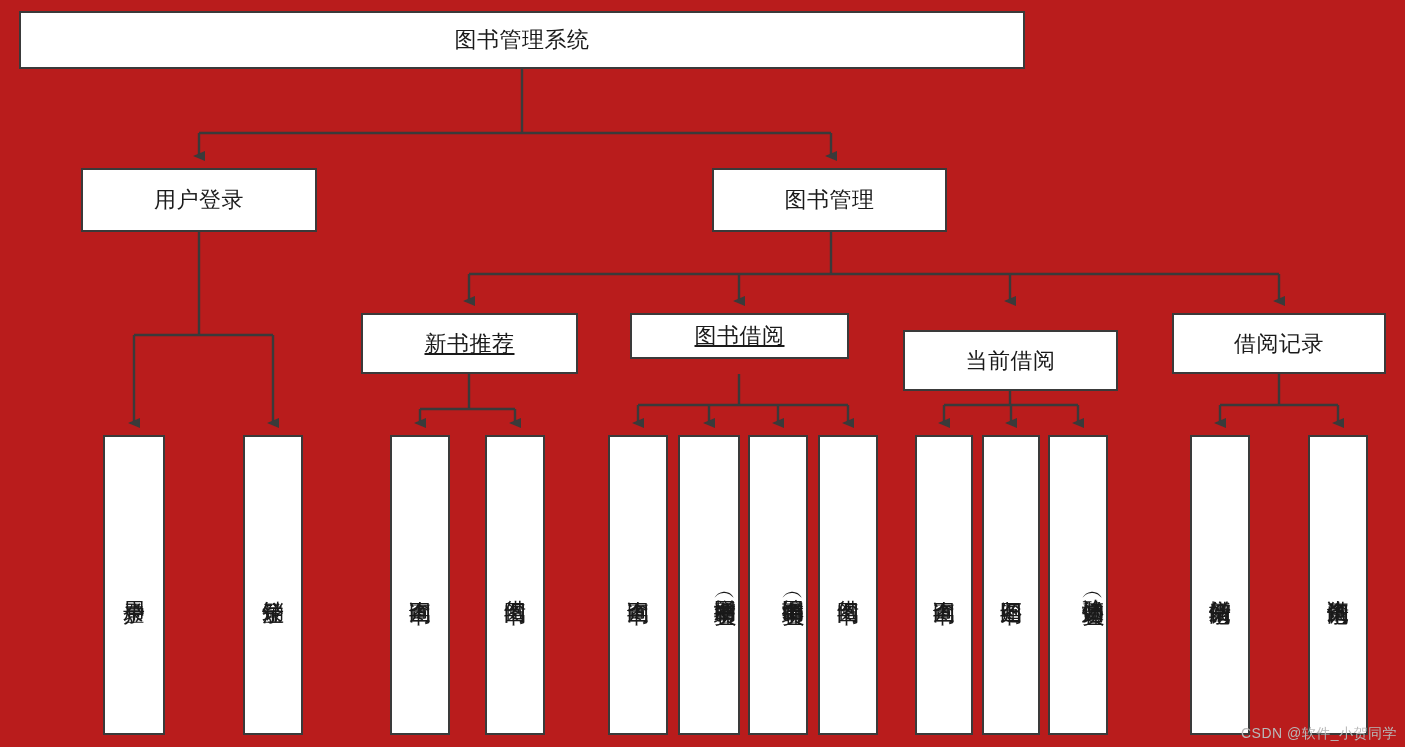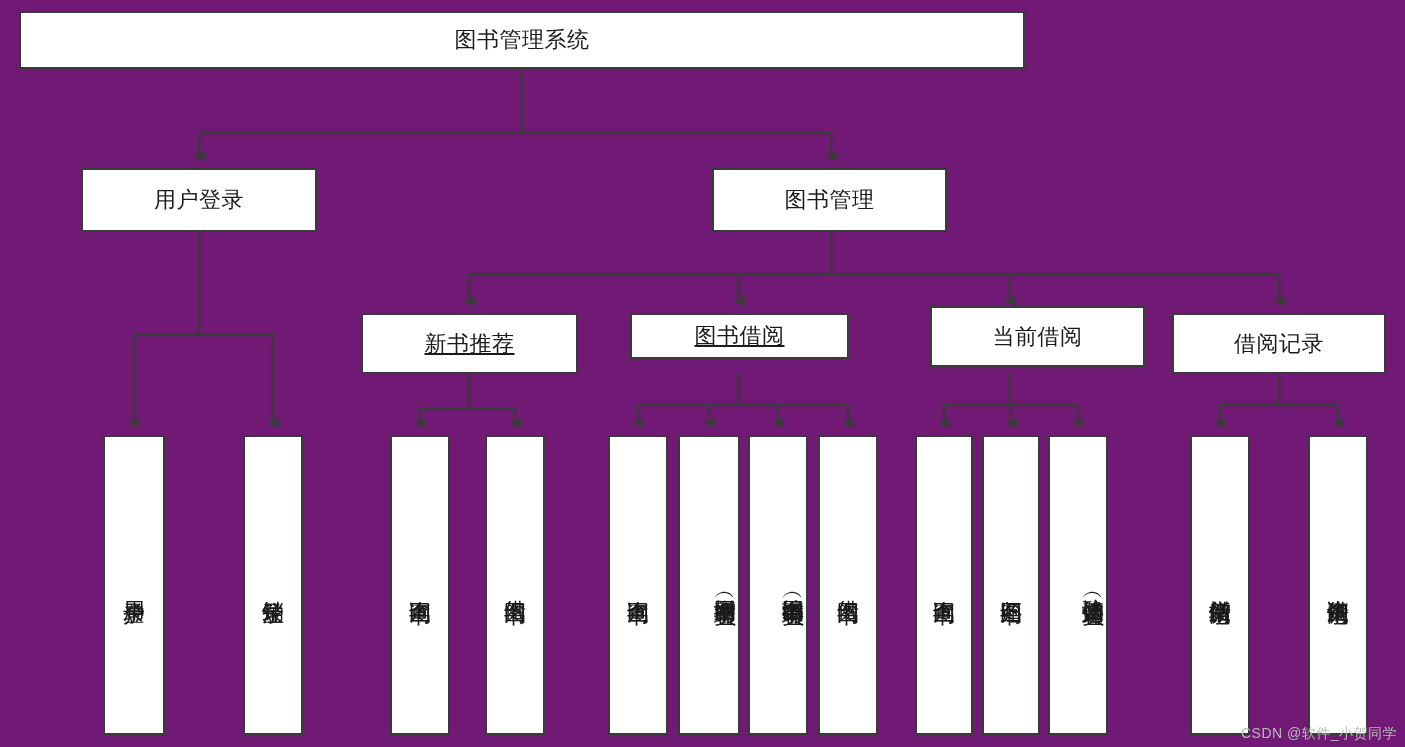--- a/index.html
+++ b/index.html
@@ -8,21 +8,21 @@
     padding: 0;
     background: #ffffff;
   }
   body {
     font-family: "Liberation Sans", "DejaVu Sans", sans-serif;
   }
   #canvas {
     position: relative;
     width: 1405px;
     height: 747px;
-    background: #701a75;
+    background: #b91c1c;
     overflow: hidden;
   }
   svg.wires {
     position: absolute;
     left: 0;
     top: 0;
     width: 1405px;
     height: 747px;
     pointer-events: none;
   }
@@ -129,21 +129,21 @@
   <div class="node h" style="left:712px; top:168px; width:235px; height:64px;">
     <span class="lbl">图书管理</span>
   </div>
 
   <div class="node h" style="left:361px; top:313px; width:217px; height:61px;text-decoration:underline;">
     <span class="lbl">新书推荐</span>
   </div>
   <div class="node h" style="left:630px; top:313px; width:219px; height:46px;text-decoration:underline;">
     <span class="lbl">图书借阅</span>
   </div>
-  <div class="node h" style="left:903px; top:306px; width:215px; height:61px;margin-left:27px;">
+  <div class="node h" style="left:903px; top:330px; width:215px; height:61px;">
     <span class="lbl">当前借阅</span>
   </div>
   <div class="node h" style="left:1172px; top:313px; width:214px; height:61px;">
     <span class="lbl">借阅记录</span>
   </div>
 
   <div class="node v" style="left:103px; top:435px; width:62px; height:300px;">
     <span class="lbl">用户登录</span>
   </div>
   <div class="node v" style="left:243px; top:435px; width:60px; height:300px;">

